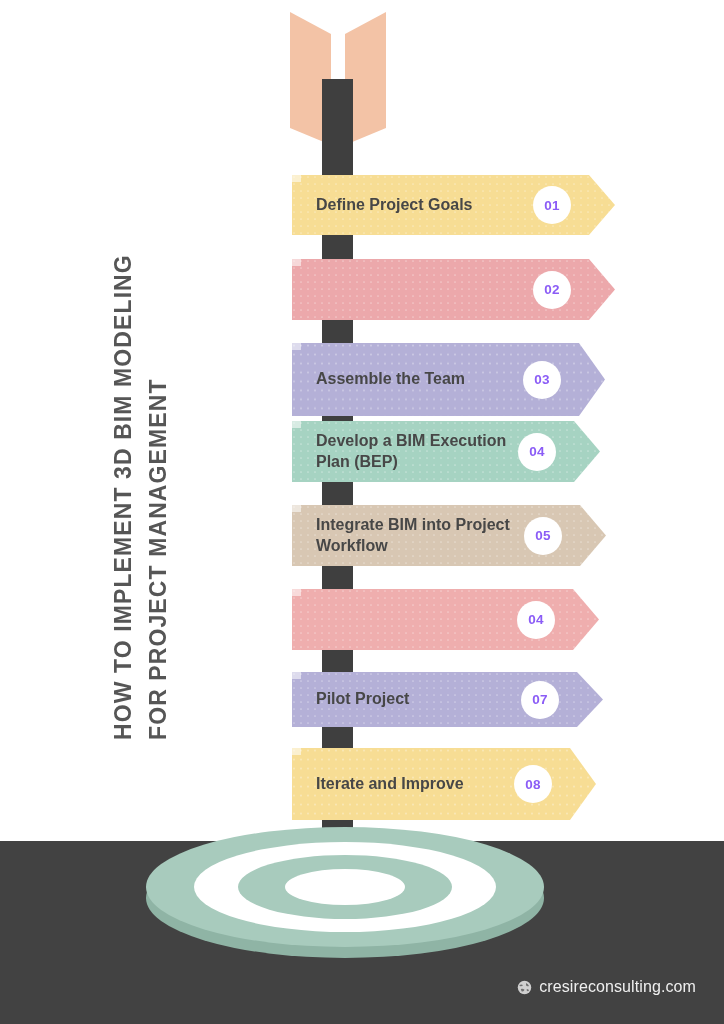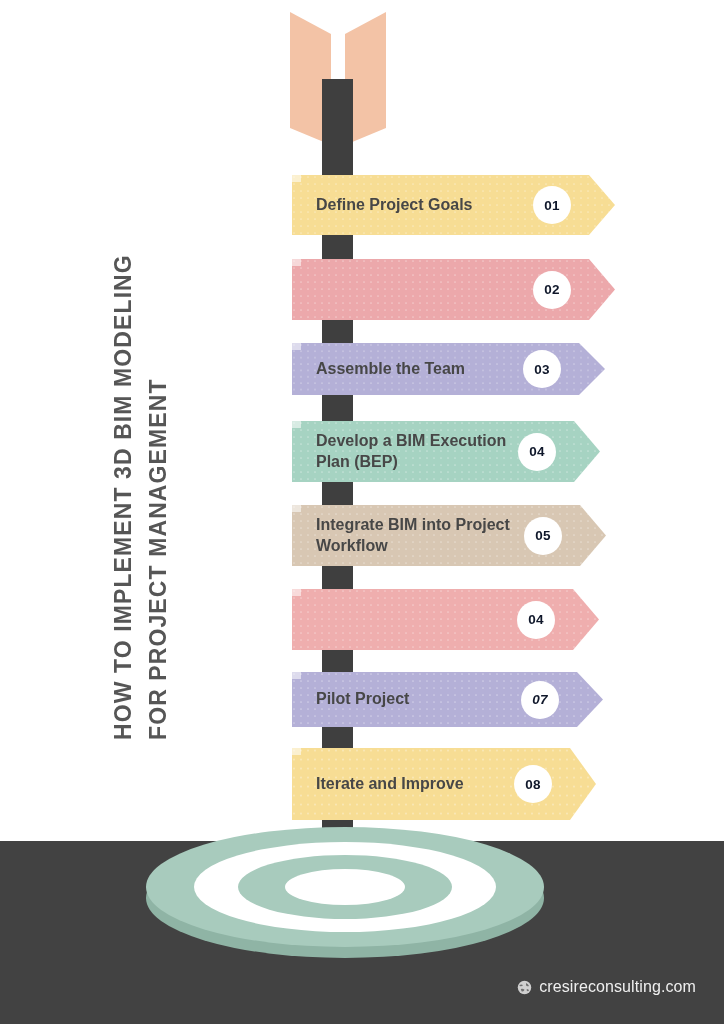--- a/index.html
+++ b/index.html
@@ -104,21 +104,21 @@
     border-radius: 50%;
     background: #ffffff;
     display: flex;
     align-items: center;
     justify-content: center;
   }
   .banner-num {
     font-family: "Liberation Sans", sans-serif;
     font-weight: bold;
     font-size: 13.5px;
-    color: #0f172a;
+    color: #8b5cf6;
     letter-spacing: 0.3px;
   }
 
   
   .fold {
     position: absolute;
     z-index: 4;
     left: 0;
     top: 0;
     width: 9px;
@@ -204,21 +204,21 @@
       <div class="banner" style="top: 259px; width: 323px; height: 61px;">
         <svg class="banner-shape" viewBox="0 0 323 61" preserveAspectRatio="none">
           <polygon points="0,0 297,0 323,30.5 297,61 0,61" fill="#eca8ab"></polygon>
           <polygon points="0,0 297,0 323,30.5 297,61 0,61" fill="url(#dots)"></polygon>
         </svg>
         <div class="fold"></div>
         <div class="banner-num-wrap" style="left: 241px;">
           <span class="banner-num">02</span>
         </div>
       </div>
-      <div class="banner" style="top: 343px; width: 313px; height: 52px;">
+      <div class="banner" style="top: 343px; width: 313px; height: 73px;">
         <svg class="banner-shape" viewBox="0 0 313 57" preserveAspectRatio="none">
           <polygon points="0,0 287,0 313,28.5 287,57 0,57" fill="#b4b0d7"></polygon>
           <polygon points="0,0 287,0 313,28.5 287,57 0,57" fill="url(#dots)"></polygon>
         </svg>
         <div class="fold"></div>
         <div class="banner-label">Assemble the Team</div>
         <div class="banner-num-wrap" style="left: 231px;">
           <span class="banner-num">03</span>
         </div>
       </div>
@@ -254,21 +254,21 @@
           <span class="banner-num">04</span>
         </div>
       </div>
       <div class="banner" style="top: 672px; width: 311px; height: 55px;">
         <svg class="banner-shape" viewBox="0 0 311 55" preserveAspectRatio="none">
           <polygon points="0,0 285,0 311,27.5 285,55 0,55" fill="#b4b0d7"></polygon>
           <polygon points="0,0 285,0 311,27.5 285,55 0,55" fill="url(#dots)"></polygon>
         </svg>
         <div class="fold"></div>
         <div class="banner-label">Pilot Project</div>
-        <div class="banner-num-wrap" style="left: 229px; font-style: italic;">
+        <div class="banner-num-wrap" style="left: 229px;">
           <span class="banner-num">07</span>
         </div>
       </div>
       <div class="banner" style="top: 748px; width: 304px; height: 72px;">
         <svg class="banner-shape" viewBox="0 0 304 56" preserveAspectRatio="none">
           <polygon points="0,0 278,0 304,28 278,56 0,56" fill="#f7dd94"></polygon>
           <polygon points="0,0 278,0 304,28 278,56 0,56" fill="url(#dots)"></polygon>
         </svg>
         <div class="fold"></div>
         <div class="banner-label">Iterate and Improve</div>

